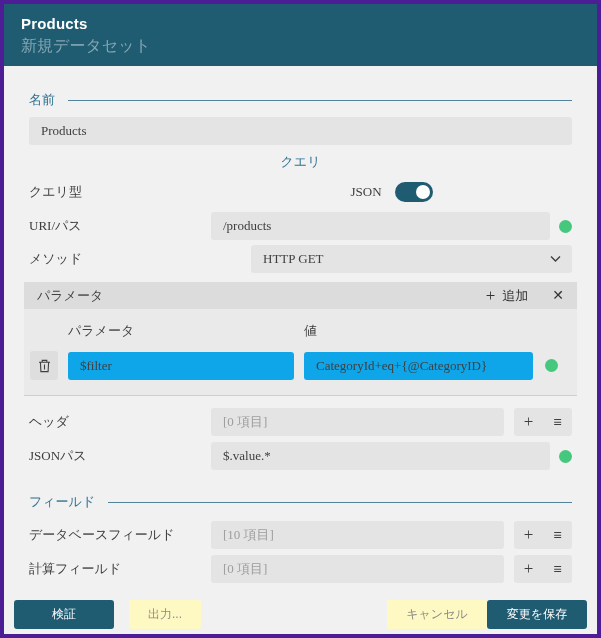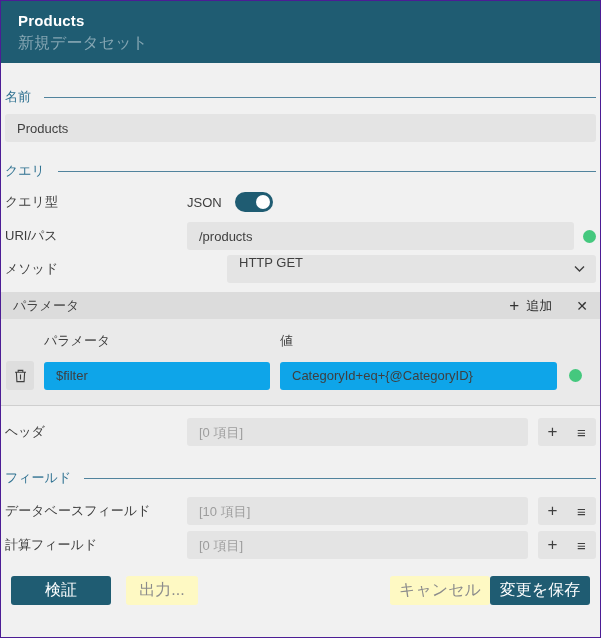--- a/index.html
+++ b/index.html
@@ -2,59 +2,59 @@
 <html><head>
 <meta charset="utf-8">
 <style>
   * { box-sizing: border-box; margin: 0; padding: 0; }
   html,body { background:#c9c9c9; }
   body { font-family: "Liberation Sans", "DejaVu Sans", sans-serif; font-size: 13px; }
 
   .dialog {
     width: 601px; height: 638px;
     background: #f1f1f1;
-    border: 1px solid #4c1d95;
+    border: 4px solid #4c1d95;
     overflow: hidden;
   }
 
   
   .hdr { background:#1f5c72; height:62px; padding:11px 17px 0; }
   .hdr-title { color:#ffffff; font-size:15px; font-weight:700; letter-spacing:.2px; }
   .hdr-sub   { color:#84a5b2; font-size:16px; margin-top:4px; }
 
-  .content { padding: 0 4px; }
+  .content { padding: 0 25px; font-family: Liberation Serif, serif; }
 
   
   .sec-head { display:flex; align-items:center; color:#2e7191; font-size:13px; height:16px; }
   .sec-head .rule { flex:1; height:1px; background:#35708e; margin-left:13px; opacity:.85; }
 
   
   .row { display:flex; align-items:center; }
   .lbl { width:182px; flex-shrink:0; color:#3d3d3d; }
 
   .field {
     height:28px; background:#e4e4e4; border:none; border-radius:3px;
     padding:0 12px; font:inherit; font-size:13px; color:#3f3f3f;
     width:100%; outline:none;
   }
   .field::placeholder { color:#9d9d9d; opacity:1; }
   .grow { flex:1; min-width:0; }
 
   .dot { width:13px; height:13px; border-radius:50%; background:#45c87e; flex-shrink:0; margin-left:9px; }
 
   
-  .toggle-wrap { flex:1; display:flex; align-items:center; justify-content:flex-start; }
+  .toggle-wrap { flex:1; display:flex; align-items:center; justify-content:center; }
   .toggle-label { color:#3d3d3d; margin-right:13px; }
   .toggle { width:38px; height:20px; border-radius:10px; background:#1f5c72; position:relative; cursor:pointer; }
   .toggle .knob { position:absolute; top:3px; right:3px; width:14px; height:14px; border-radius:50%; background:#ffffff; }
 
   
   .select {
     height:28px; background:#e4e4e4; border-radius:3px; flex:1;
-    display:flex; padding:0 12px; color:#3f3f3f; position:relative; cursor:pointer;
+    display:flex; align-items:center; padding:0 12px; color:#3f3f3f; position:relative; cursor:pointer;
   }
   .select svg { position:absolute; right:11px; top:10px; }
 
   
   .param-block { margin:9px -5px 5px; }
   .param-bar {
     height:27px; background:#dcdcdc; display:flex; align-items:center;
     padding:0 13px; color:#414141;
   }
   .param-bar .bar-title { flex:1; }
@@ -80,29 +80,29 @@
   .btn-group .gbtn {
     flex:1; display:flex; align-items:center; justify-content:center;
     color:#3f3f3f; cursor:pointer; background:none; border:none; font:inherit;
   }
   .btn-group .gbtn.plus { font-size:17px; }
   .btn-group .gbtn.menu { font-size:15px; font-weight:700; }
 
   
   .footer { display:flex; align-items:center; margin-top:17px; padding:0 10px; }
   .btn {
-    height:29px; border:none; border-radius:3px; font:inherit; font-size:16px; cursor:pointer;
+    height:29px; border:none; border-radius:3px; font:inherit; font-size:12px; cursor:pointer;
   }
   .btn.primary { background:#1f5c72; color:#ffffff; }
   .btn.light   { background:#fef9c3; color:#8c8c8c; }
   .w100 { width:100px; } .w72 { width:72px; }
   .gap15 { margin-left:15px; }
   .spacer { flex:1; }
 
-  .mt26{margin-top:26px;} .mt24{margin-top:24px;} .mt21{margin-top:21px;}
+  .mt26{margin-top:26px;} .mt24{margin-top:24px;} .mt21{margin-top:8px;flex-direction:column;}
   .mt12{margin-top:12px;} .mt11{margin-top:11px;} .mt9{margin-top:9px;}
   .mt6{margin-top:6px;} .mt5{margin-top:5px;gap:40px;}
   .h22{height:22px;}
 </style>
 </head>
 <body>
 
 <div class="dialog">
 
   <div class="hdr">
@@ -186,20 +186,25 @@
       <span class="btn-group">
         <button class="gbtn plus">
             <span>+</span>
           </button>
         <button class="gbtn menu">
             <span>≡</span>
           </button>
       </span>
     </div>
 
+    <div class="row mt6">
+      <span class="lbl">JSONパス</span>
+      <input class="field grow" value="$.value.*" style="">
+      <span class="dot"></span>
+    </div>
 
     <div class="sec-head mt24">
       <span>フィールド</span>
       <span class="rule"></span>
     </div>
 
     <div class="row mt11">
       <span class="lbl">データベースフィールド</span>
       <input class="field grow" placeholder="[10 項目]" style="">
       <span class="btn-group">

